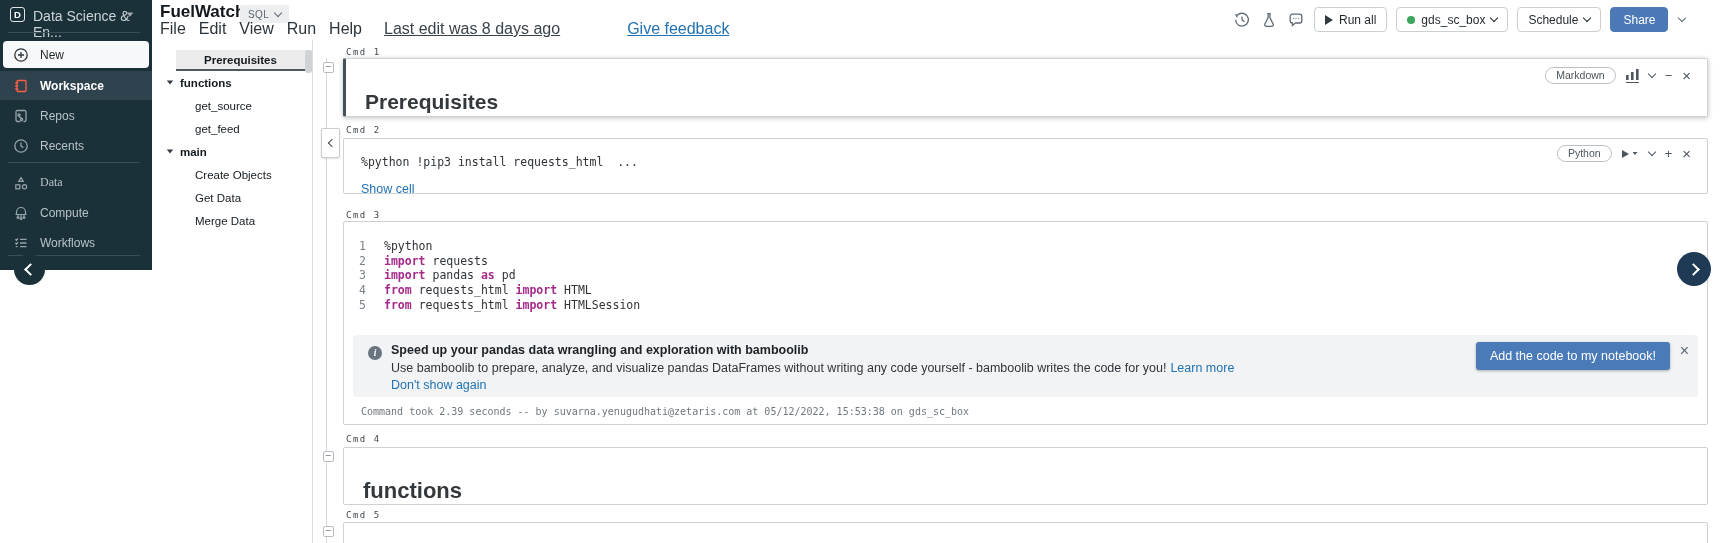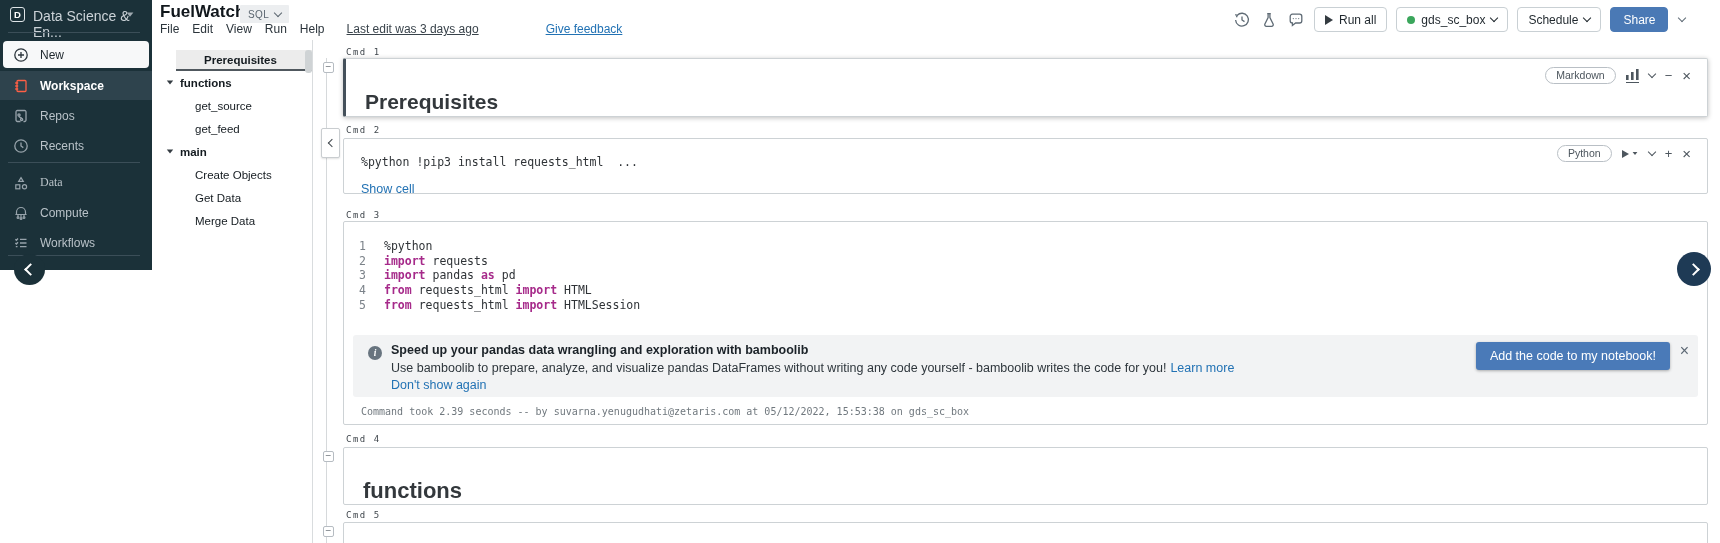--- a/index.html
+++ b/index.html
@@ -17,21 +17,21 @@
         border-right:4px solid transparent;border-top:5px solid currentColor;}
   .playtri{display:inline-block;width:0;height:0;border-left:8px solid #343b41;
         border-top:5px solid transparent;border-bottom:5px solid transparent;}
   .playtri.sm{border-left-width:7px;border-top-width:4.5px;border-bottom-width:4.5px;border-left-color:#4d565e;}
   .dot{width:8px;height:8px;border-radius:50%;background:#3ba65c;}
 
   
   #nb-title{left:160px;top:2px;font-size:17px;font-weight:bold;color:#11171c;}
   #lang-chip{left:240px;top:5px;height:18px;background:#eceef0;border-radius:1px;display:flex;
         align-items:center;gap:6px;padding:0 8px;font-size:10px;color:#5b6670;letter-spacing:.4px;}
-  #menubar{left:160px;top:21px;display:flex;align-items:center;font-size:12px;color:#2b343b;height:16px;}
+  #menubar{left:160px;top:21px;display:flex;align-items:center;font-size:16px;color:#2b343b;height:16px;}
   .menu-item{margin-right:13px;cursor:pointer;}
   #last-edit{margin-left:9px;margin-right:26px;color:#39434b;text-decoration:underline;cursor:pointer;}
   #give-feedback{color:#2272b4;text-decoration:underline;cursor:pointer;margin-left:41px;}
   #topbar-actions{left:1233px;top:7px;height:25px;display:flex;align-items:center;gap:9px;color:#5f6b75;}
   .tb-icon{width:18px;height:18px;flex:none;cursor:pointer;}
   .btn{height:25px;border:1px solid #c9d0d4;border-radius:4px;background:#fff;display:flex;
        align-items:center;gap:6px;padding:0 10px;font-size:12px;color:#1f272d;box-sizing:border-box;cursor:pointer;}
   #share-btn{background:#4a79b5;border-color:#4a79b5;color:#fff;padding:0 12px;}
   #overflow-caret{color:#5f6b75;margin-left:2px;}
 
@@ -127,21 +127,21 @@
     <i class="chev"></i>
   </div>
   <div id="menubar" class="abs">
     <span id="menu-items" style="display:flex;">
         <span class="menu-item">File</span>
         <span class="menu-item">Edit</span>
         <span class="menu-item">View</span>
         <span class="menu-item">Run</span>
         <span class="menu-item">Help</span>
       </span>
-    <span id="last-edit">Last edit was 3 days ago</span>
+    <span id="last-edit">Last edit was 8 days ago</span>
     <span id="give-feedback">Give feedback</span>
   </div>
 
   <div id="topbar-actions" class="abs">
     <svg class="tb-icon" viewBox="0 0 18 18" fill="none" stroke="currentColor" stroke-width="1.3">
       <path d="M4.2 4.4A6.4 6.4 0 1 1 2.6 9"></path>
       <path d="M2.2 3.6l2 .7-.7 2"></path>
       <path d="M9 5.5V9l2.5 1.6"></path>
     </svg>
     <svg class="tb-icon" viewBox="0 0 18 18" fill="none" stroke="currentColor" stroke-width="1.3">

